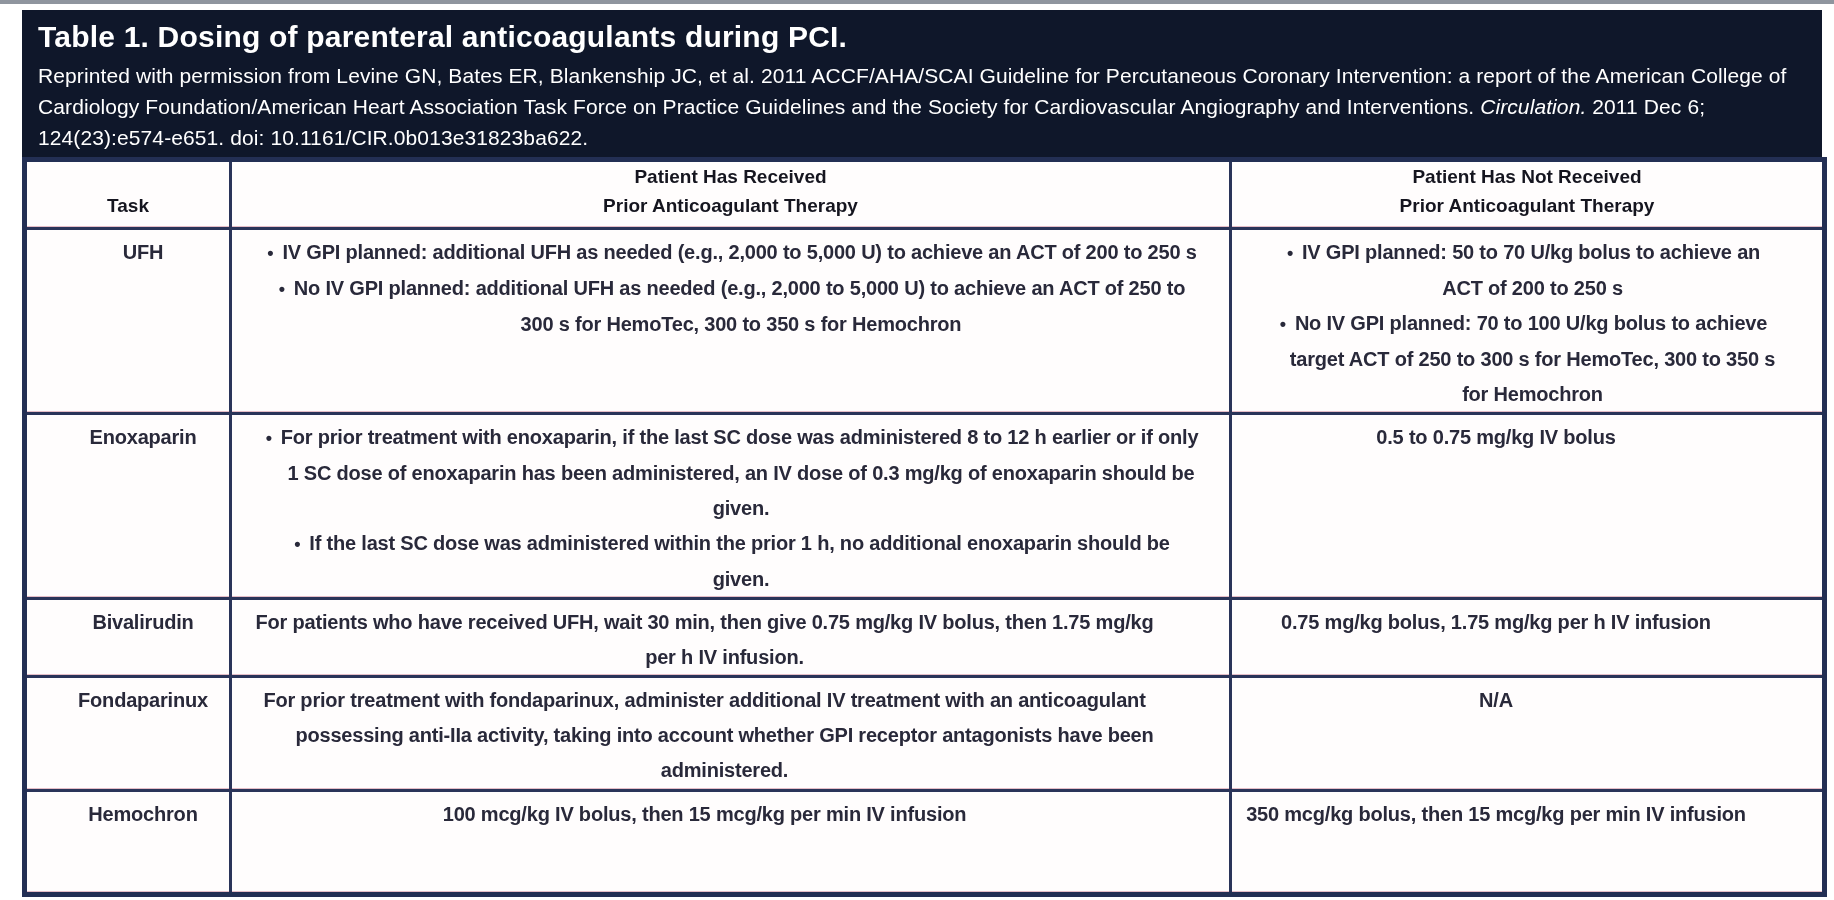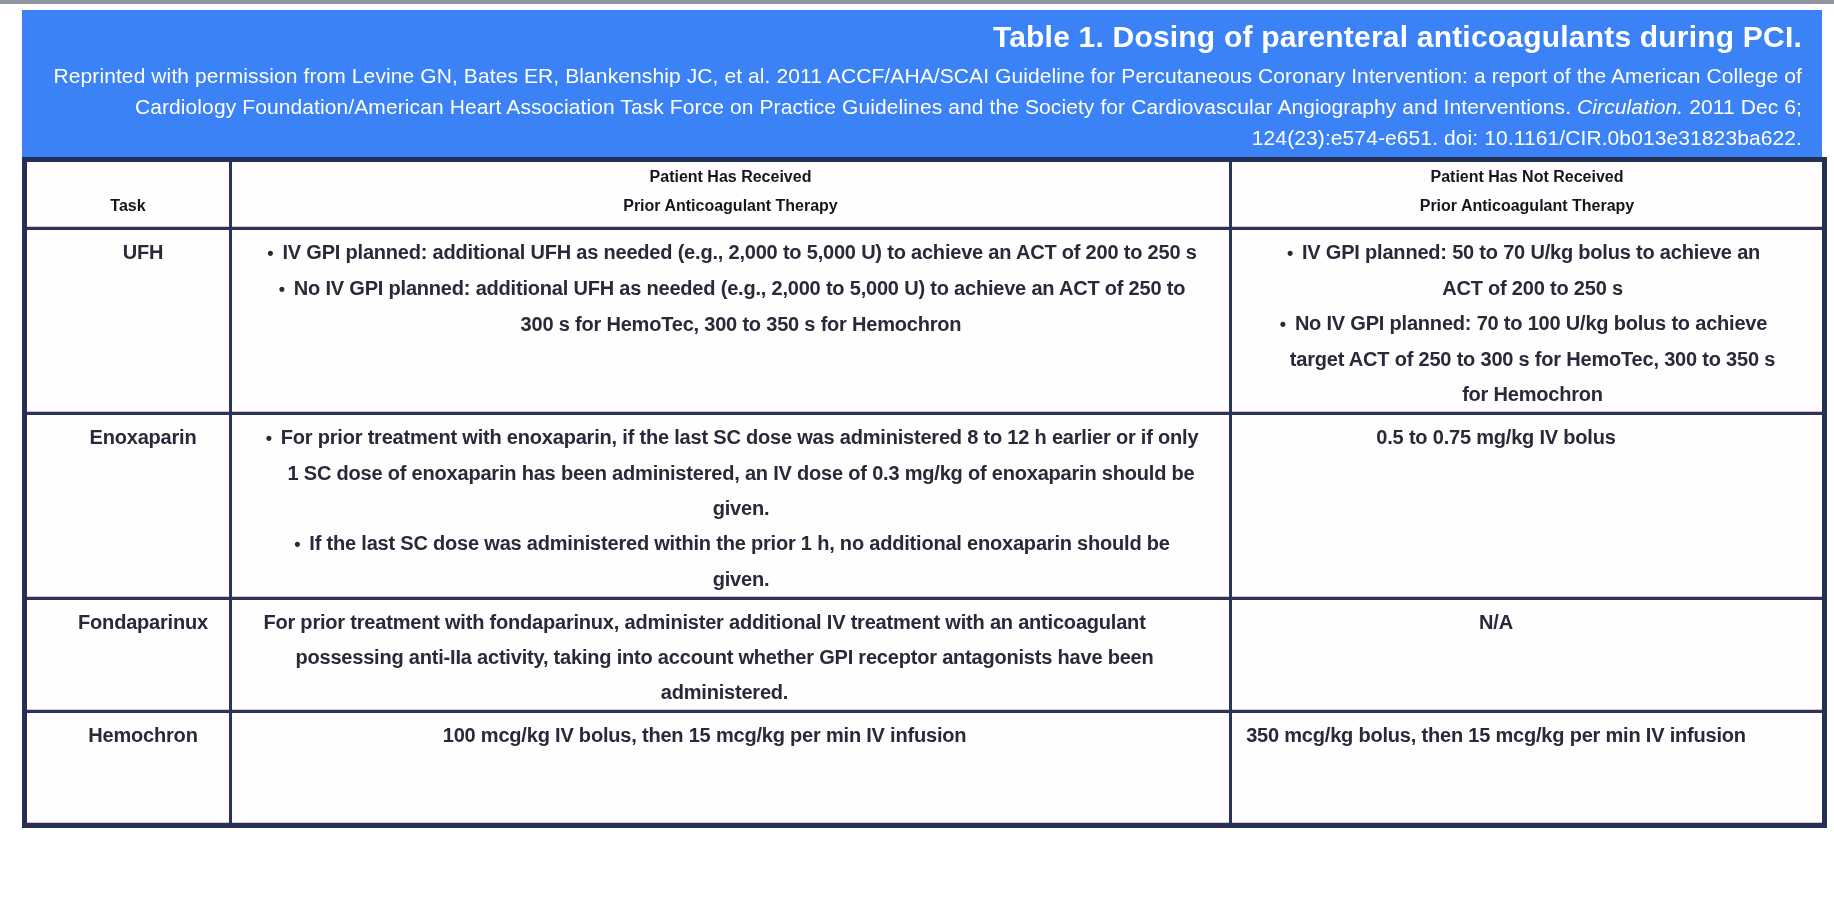--- a/index.html
+++ b/index.html
@@ -12,24 +12,23 @@
   .top-edge {
     position: absolute; top: 0; left: 0;
     width: 1834px; height: 4px;
     background: #8f959e;
   }
   
   .caption-panel {
     position: absolute; left: 22px; top: 10px;
     width: 1800px; height: 147px;
     box-sizing: border-box;
-    background: #3b82f6;
+    background: #0f172a;
     color: #ffffff;
     padding: 6px 20px 0 16px;
-    text-align: right;
   }
   .caption-panel h1 {
     margin: 0;
     font-size: 30px;
     line-height: 42px;
     font-weight: bold;
     letter-spacing: 0.2px;
   }
   .citation {
     margin: 2px 0 8px 0;
@@ -53,21 +52,21 @@
   col.c-received { width: 1000px; }
   col.c-notreceived { width: 594px; }
 
   th, td {
     border: 3px solid #2a3459;
     box-shadow: inset 0 -1px 0 rgba(215,155,170,0.65);
     box-sizing: border-box;
   }
   thead tr { height: 68px; }
   th {
-    font-size: 16px;
+    font-size: 19px;
     line-height: 29px;
     font-weight: bold;
     color: #15151f;
     vertical-align: bottom;
     padding: 0 4px 7px 4px;
   }
   td {
     vertical-align: top;
     font-size: 20px;
     font-weight: bold;
@@ -160,20 +159,29 @@
           <ul class="cell-list">
             <li>For prior treatment with enoxaparin, if the last SC dose was administered 8 to 12 h earlier or if only 1 SC dose of enoxaparin has been administered, an IV dose of 0.3 mg/kg of enoxaparin should be given.</li>
             <li>If the last SC dose was administered within the prior 1 h, no additional enoxaparin should be given.</li>
           </ul>
         </td>
     <td class="notreceived">
           <p class="cell-text">0.5 to 0.75 mg/kg IV bolus</p>
         </td>
   </tr>
 
+  <tr>
+    <td class="drug">Bivalirudin</td>
+    <td class="received">
+          <p class="cell-text">For patients who have received UFH, wait 30 min, then give 0.75 mg/kg IV bolus, then 1.75 mg/kg per h IV infusion.</p>
+        </td>
+    <td class="notreceived">
+          <p class="cell-text">0.75 mg/kg bolus, 1.75 mg/kg per h IV infusion</p>
+        </td>
+  </tr>
 
   <tr>
     <td class="drug">Fondaparinux</td>
     <td class="received">
           <p class="cell-text">For prior treatment with fondaparinux, administer additional IV treatment with an anticoagulant possessing anti-IIa activity, taking into account whether GPI receptor antagonists have been administered.</p>
         </td>
     <td class="notreceived">
           <p class="cell-text">N/A</p>
         </td>
   </tr>

